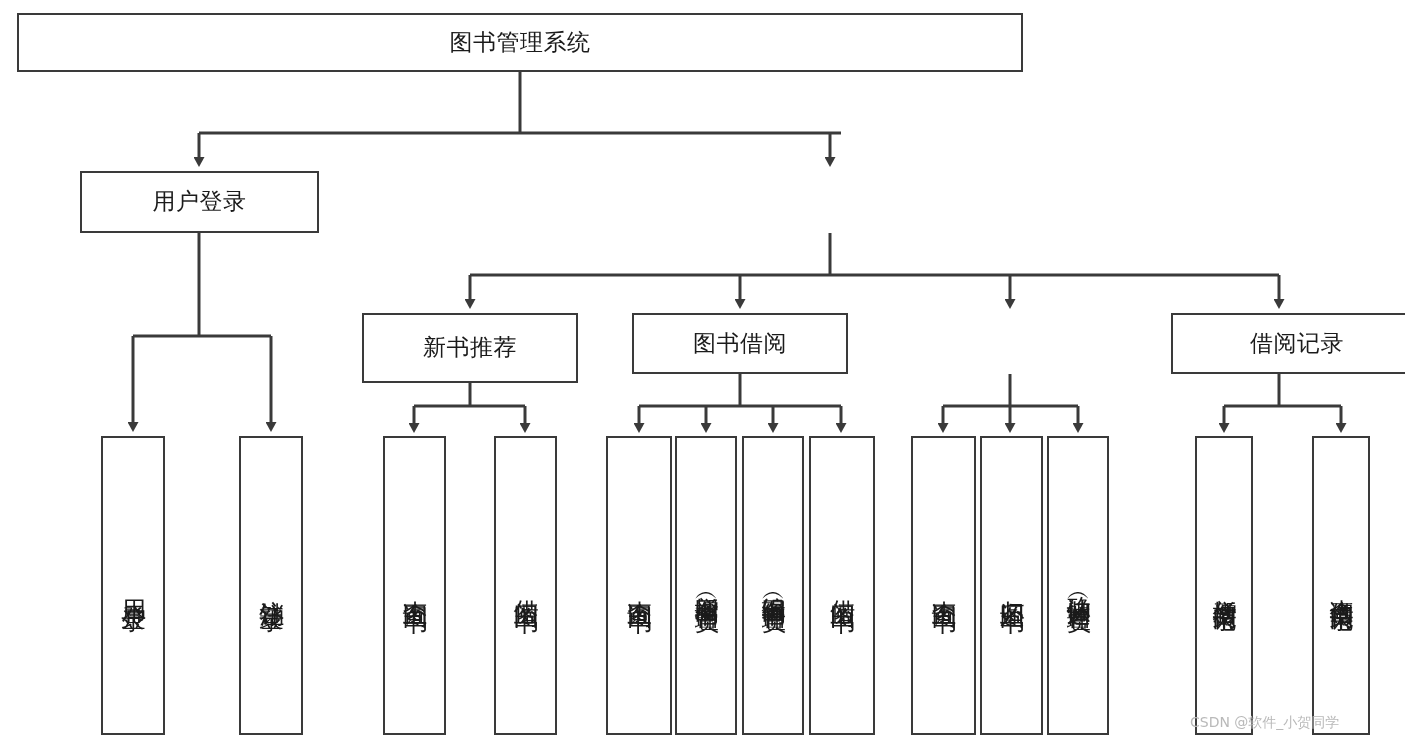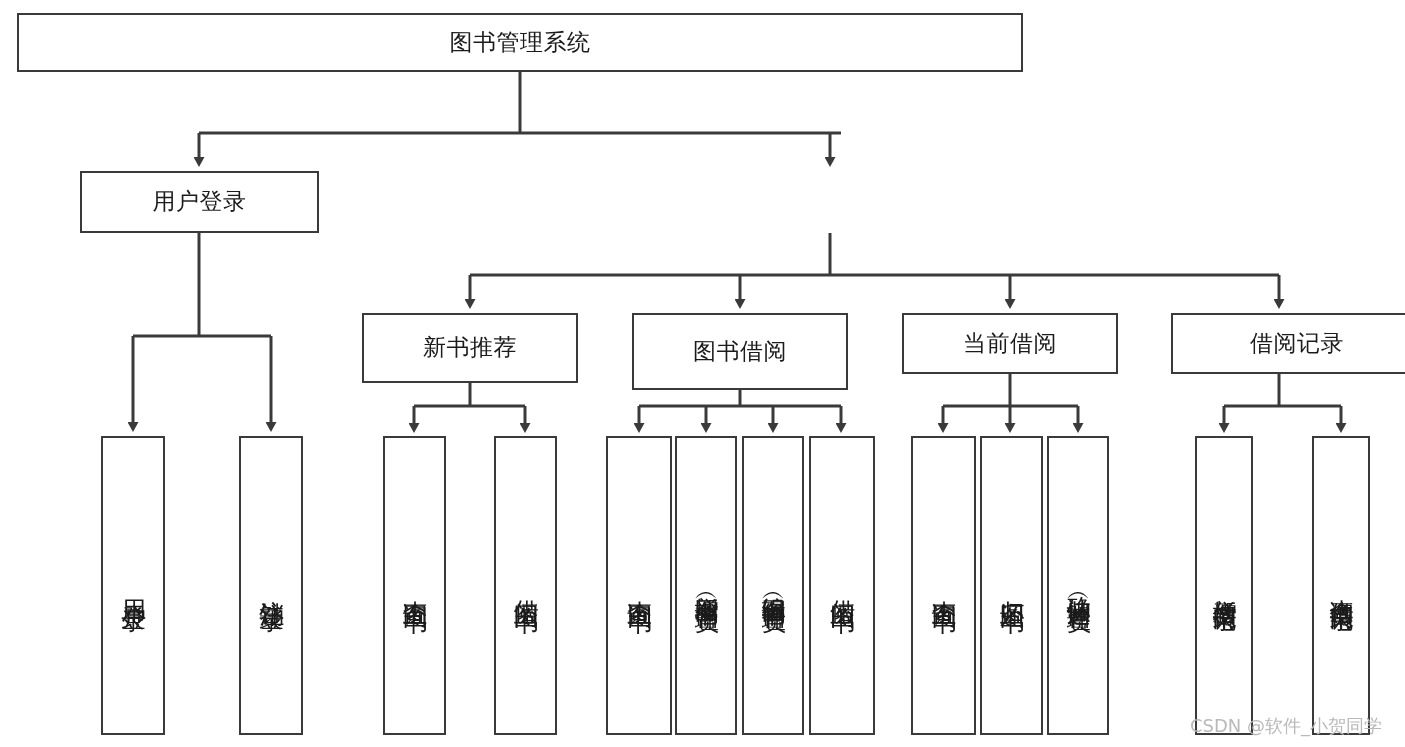--- a/index.html
+++ b/index.html
@@ -64,21 +64,21 @@
     line-height: 1.06;
     letter-spacing: 3px;
     white-space: nowrap;
   }
   .node.vert.narrow .label {
     font-size: 24px;
     letter-spacing: 2px;
   }
   .watermark {
     position: absolute;
-    font-size: 18px;
+    font-size: 14px;
     color: #b9b9b9;
     white-space: nowrap;
     z-index: 3;
     font-family: "DejaVu Sans", "Liberation Sans", sans-serif;
   }
 </style>
 </head>
 <body>
 
 <div id="canvas">
@@ -138,25 +138,22 @@
     <span class="label">图书管理系统</span>
   </div>
 
   <div class="node horiz" style="left:80px; top:171px; width:239px; height:62px;">
     <span class="label">用户登录</span>
   </div>
 
   <div class="node horiz" style="left:362px; top:313px; width:216px; height:70px;">
     <span class="label">新书推荐</span>
   </div>
-  <div class="node horiz" style="left:632px; top:313px; width:216px; height:77px;">
+  <div class="node horiz" style="left:632px; top:313px; width:216px; height:61px;">
     <span class="label">图书借阅</span>
-  </div>
-  <div class="node horiz" style="left:902px; top:313px; width:216px; height:61px;">
-    <span class="label">当前借阅</span>
   </div>
   <div class="node horiz" style="left:1171px; top:313px; width:252px; height:61px;">
     <span class="label">借阅记录</span>
   </div>
 
   <div class="node vert" style="left:101px; top:436px; width:64px; height:299px;">
     <span class="label">用户登录</span>
   </div>
   <div class="node vert" style="left:239px; top:436px; width:64px; height:299px;">
     <span class="label">注销登录</span>

